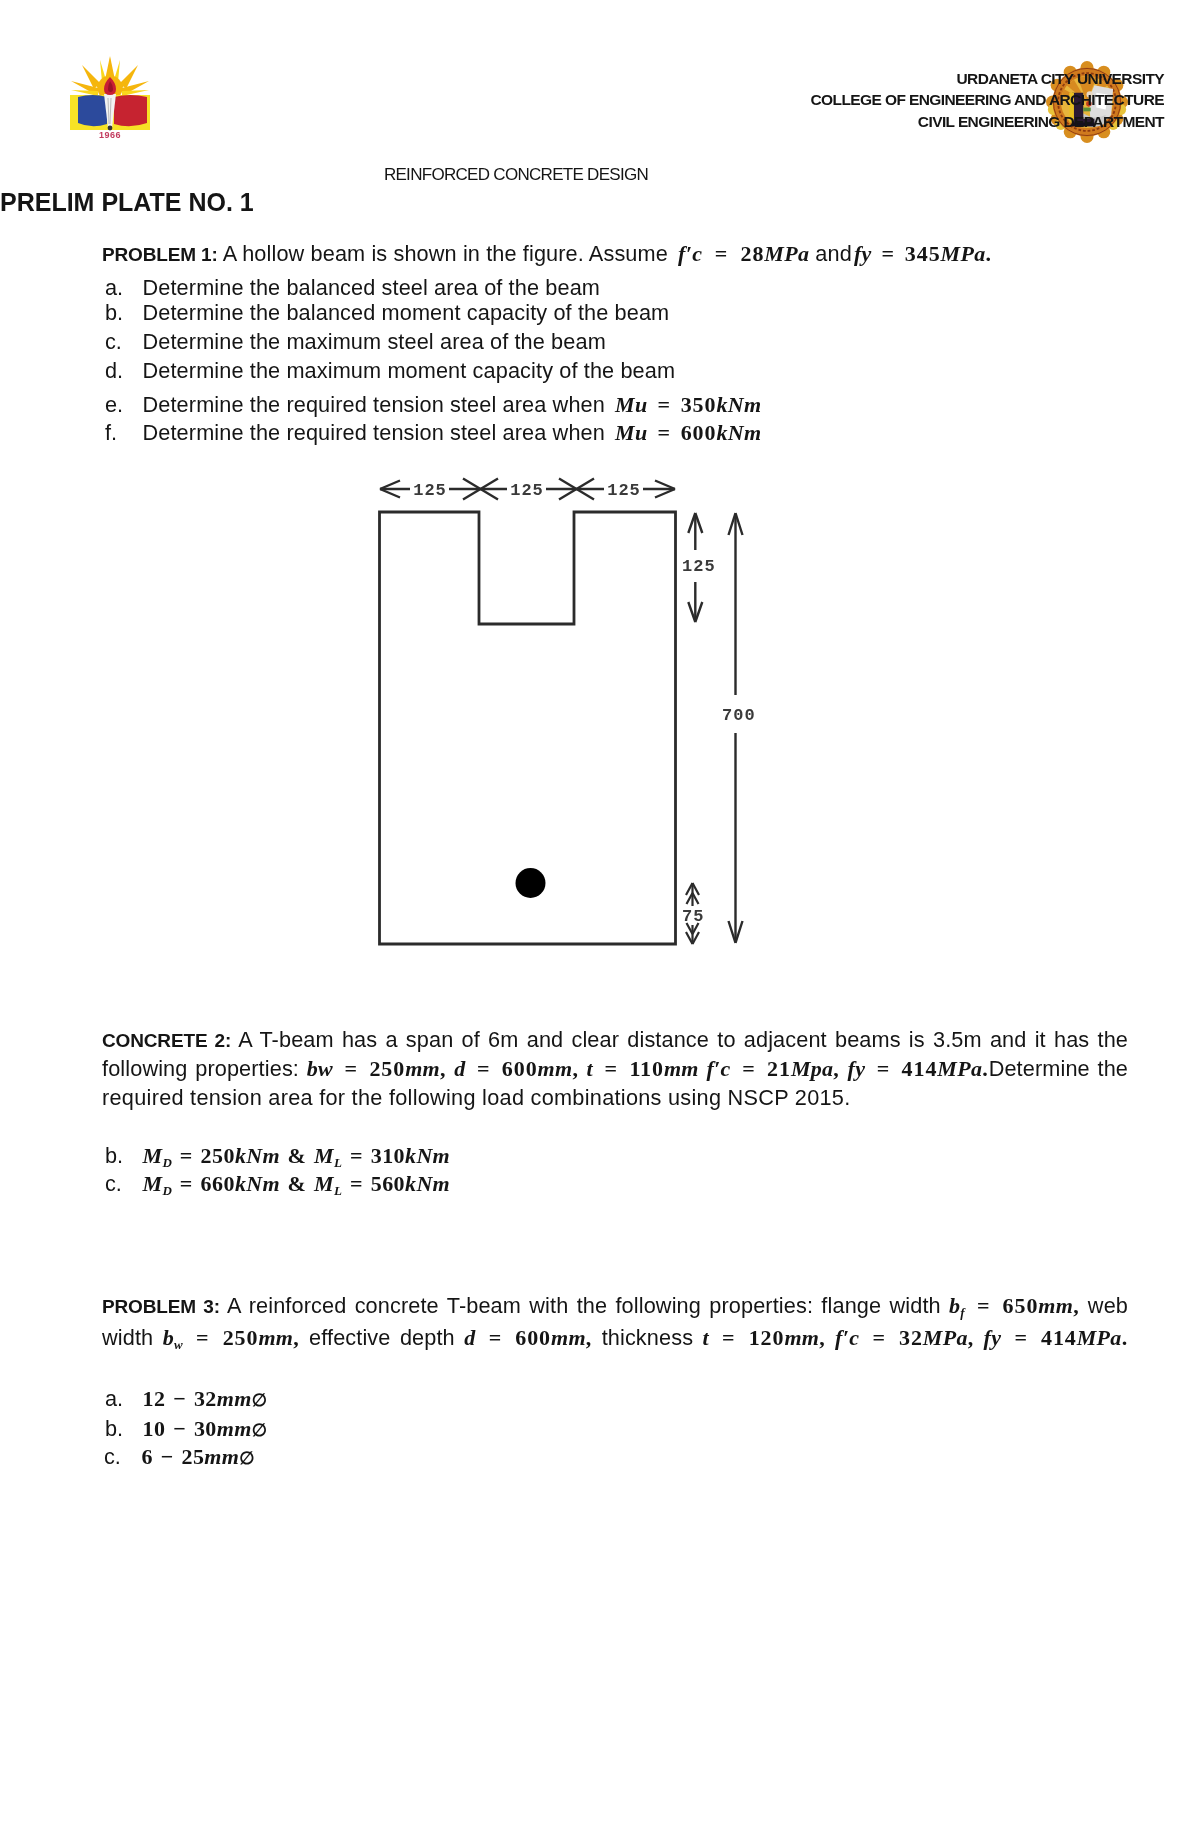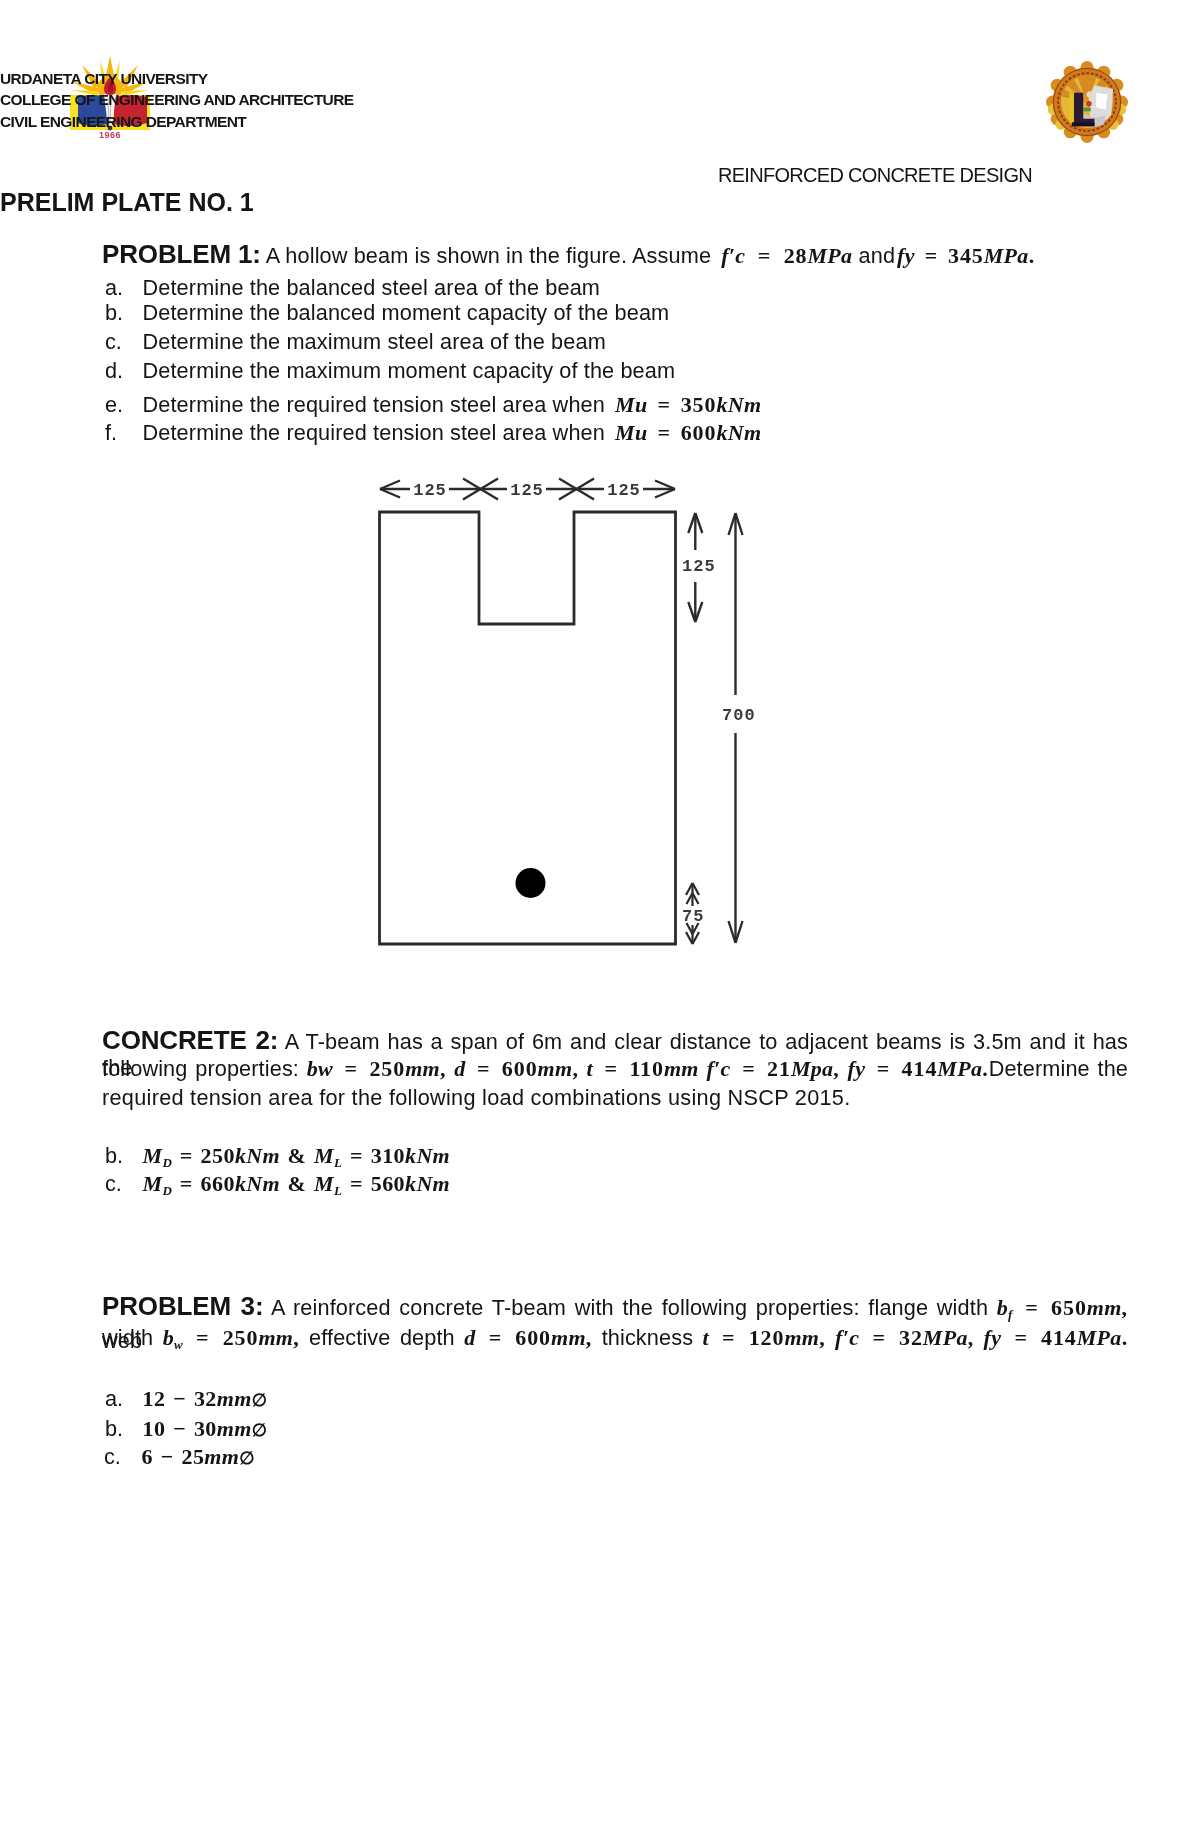--- a/index.html
+++ b/index.html
@@ -1,25 +1,25 @@
 <!DOCTYPE html>
 <html><head>
 <meta charset="utf-8">
 <style>
   html,body{margin:0;padding:0;background:#fff;}
   #page{position:relative;width:1200px;height:1835px;background:#fff;overflow:hidden;
         font-family:"Liberation Sans",sans-serif;color:#151515;}
   .ln{position:absolute;line-height:26px;white-space:nowrap;font-size:21.7px;letter-spacing:0.12px;}
   .jl{white-space:normal;left:102px;width:1026px;text-align:justify;text-align-last:justify;}
-  .hdr{font-weight:bold;font-size:15.5px;letter-spacing:-0.6px;width:1164px;left:0;text-align:left;white-space:nowrap;}
+  .hdr{font-weight:bold;font-size:15.5px;letter-spacing:-0.6px;width:1164px;left:0;text-align:right;white-space:nowrap;}
   .li{display:inline-block;width:37.5px;letter-spacing:0;}
   .m{font-family:"Liberation Serif",serif;font-weight:bold;font-size:22px;letter-spacing:0.9px;word-spacing:3.5px;}
   .m i{letter-spacing:0.3px;}
   .sub{font-size:13px;vertical-align:-4px;}
-  b.pb{letter-spacing:-0.15px;font-size:26px;}
+  b.pb{letter-spacing:-0.15px;font-size:19px;}
   .mi{letter-spacing:0.45px;word-spacing:1.8px;}
   .os{font-size:17.5px;}
 </style>
 </head>
 <body>
 <div id="page">
 
   <svg style="position:absolute;left:58px;top:50px" width="104" height="100" viewBox="0 0 104 100">
     <g>
 
@@ -111,21 +111,21 @@
       <circle cx="47" cy="36" r="3.5" fill="#E7D9C5"></circle>
     </g>
   </svg>
 
   <div class="ln hdr" style="top:66.3px">URDANETA CITY UNIVERSITY</div>
 
   <div class="ln hdr" style="top:87.1px">COLLEGE OF ENGINEERING AND ARCHITECTURE</div>
 
   <div class="ln hdr" style="top:109.3px">CIVIL ENGINEERING DEPARTMENT</div>
 
-  <div class="ln" style="top:162px;left:0;width:1032px;text-align:right;font-size:20px;letter-spacing:-0.7px">REINFORCED CONCRETE DESIGN</div>
+  <div class="ln" style="top:162px;left:0;width:1032px;text-align:center;font-size:17px;letter-spacing:-0.7px">REINFORCED CONCRETE DESIGN</div>
 
   <div class="ln" style="top:189px;left:0;width:1200px;text-align:left;font-size:25px;font-weight:bold;letter-spacing:0px">PRELIM PLATE NO. 1</div>
 
   <div class="ln" style="top:241px;left:102px"><b class="pb">PROBLEM 1:</b> A hollow beam is shown in the figure. Assume <span class="m" style="margin-left:4px;word-spacing:6px"><i>f′c</i> = 28<i>MPa</i></span> and<span class="m" style="margin-left:2px"><i>fy</i> = 345<i>MPa</i>.</span></div>
 
   <div class="ln" style="top:275px;left:105px"><span class="li">a.</span>Determine the balanced steel area of the beam</div>
 
   <div class="ln" style="top:300.2px;left:105px"><span class="li">b.</span>Determine the balanced moment capacity of the beam</div>
 
   <div class="ln" style="top:329.2px;left:105px"><span class="li">c.</span>Determine the maximum steel area of the beam</div>

